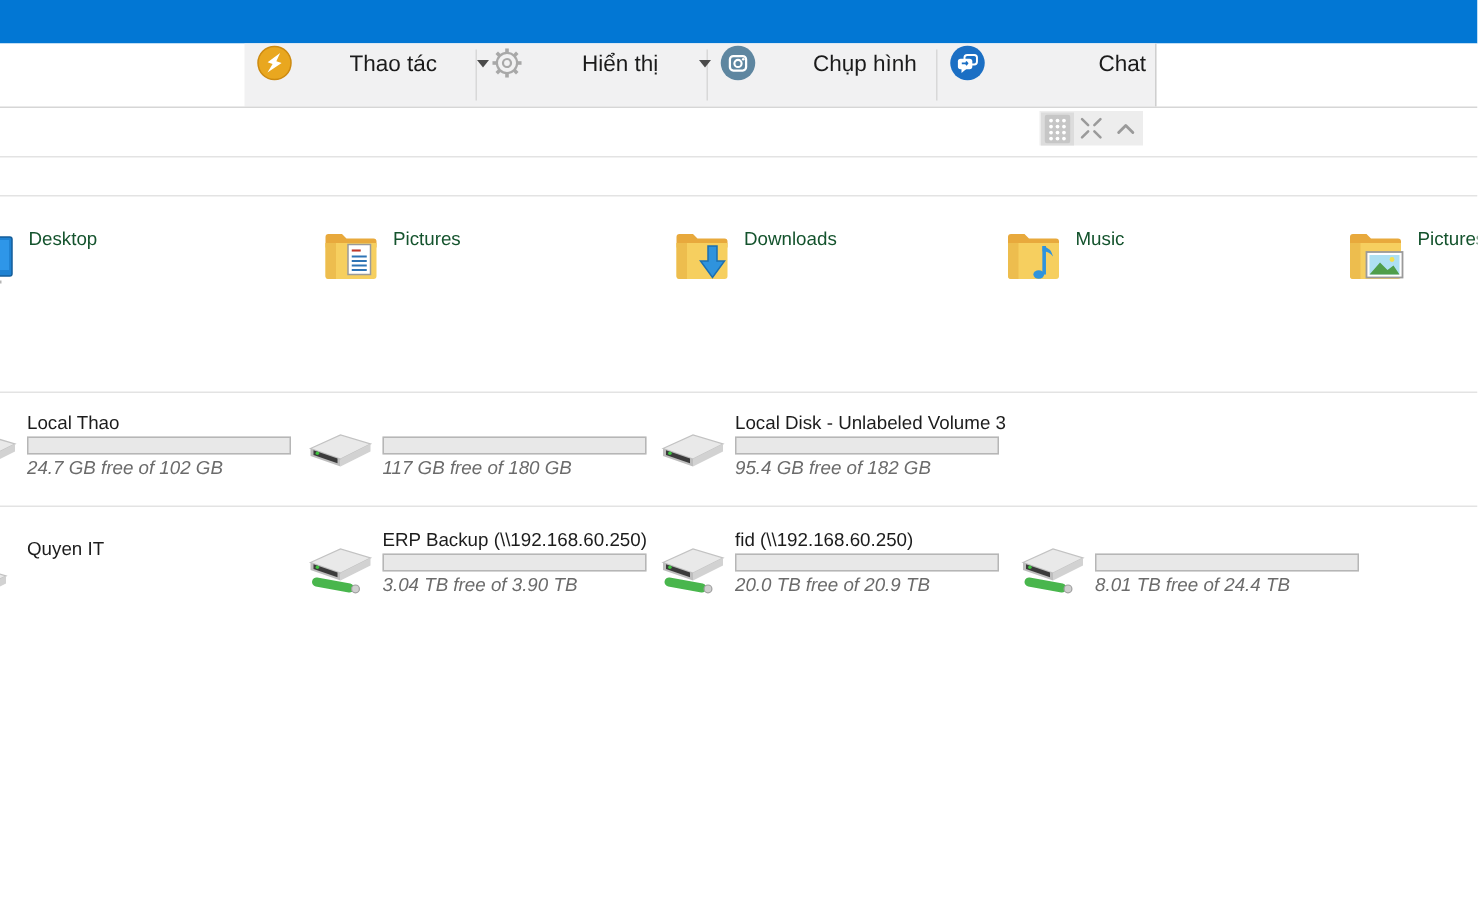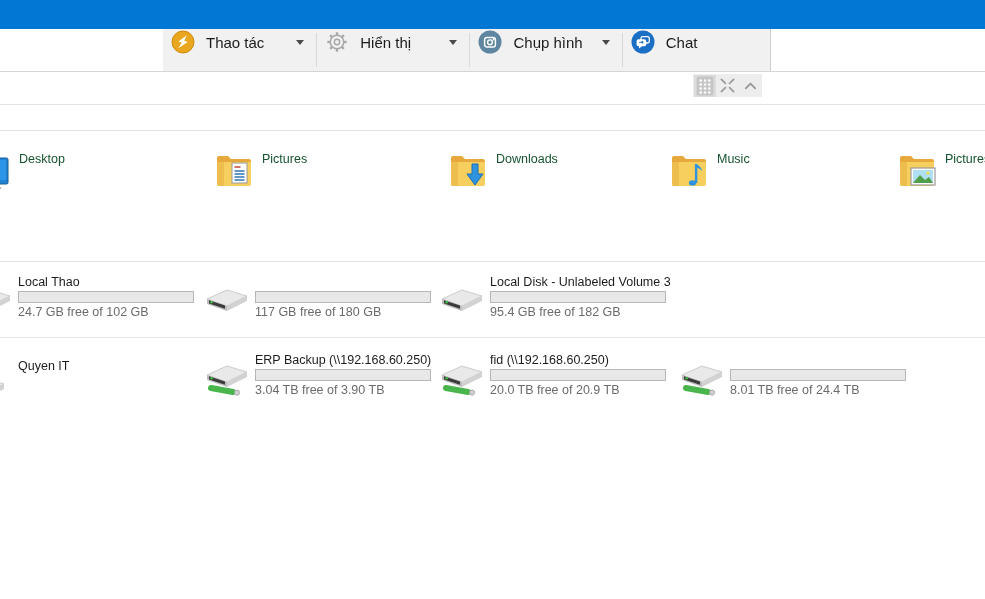--- a/index.html
+++ b/index.html
@@ -18,24 +18,24 @@
   .ribbon-row { left:0; top:29px; width:985px; height:42px; background:#fff; }
 
   
   .rc-panel {
     left:163px; top:29px; width:608px; height:42px;
     background:#f1f1f2; border-right:1px solid #cfcfcf;
     display:flex; align-items:stretch;
   }
   .rc-btn {
     display:flex; align-items:center; height:100%;
-    padding:0 6px 16px 8px; position:relative; cursor:default;
+    padding:0 6px 16px 8px; position:relative; cursor:default;gap:27px;
   }
   .rc-btn.w1 { width:154px; } .rc-btn.w2 { width:153px; }
-  .rc-btn.w3 { width:152px; } .rc-btn.w4 { width:148px; }
+  .rc-btn.w3 { width:152px; } .rc-btn.w4 { width:148px;text-align:right; }
   .rc-sep { width:1px; height:34px; background:#d8d8d8; align-self:center; }
   .rc-icon { width:24px; height:24px; flex:0 0 24px; }
   .rc-icon svg { width:24px; height:24px; display:block; }
   .rc-label { margin-left:11px; font-size:15px; color:#1b1b1b; flex:1; white-space:nowrap; }
   .caret { width:0; height:0; border-left:4px solid transparent; border-right:4px solid transparent;
            border-top:5px solid #4a4a4a; margin-right:6px; }
 
   
   .mini-strip {
     left:693px; top:74px; width:69px; height:23px; background:#ededed;
@@ -56,21 +56,21 @@
     white-space:nowrap; line-height:14px;
   }
   .drive-tile { position:absolute; width:230px; height:52px; }
   .drive-tile .ticon { position:absolute; left:-50px; top:11px; }
   .drive-tile .tname { position:absolute; left:0; top:0; font-size:12.5px; color:#1c1c1c; white-space:nowrap; line-height:14px; }
   .cap-bar {
     position:absolute; left:0; top:16px; width:176px; height:12px;
     background:#e8e8e8; border:1px solid #b6b6b6;
   }
   .cap-fill { height:100%; background:#26a0da; }
-  .free-text { position:absolute; left:0; top:30px; font-size:12.5px; color:#6b6b6b; white-space:nowrap; }
+  .free-text { position:absolute; left:0; top:30px; font-size:12.5px; color:#6b6b6b; white-space:nowrap;font-style:italic; }
 
   svg { overflow:visible; }
 </style>
 </head>
 <body>
 
 <div class="abs top-bar"></div>
 <div class="abs ribbon-row"></div>
 
 <div class="abs rc-panel">

